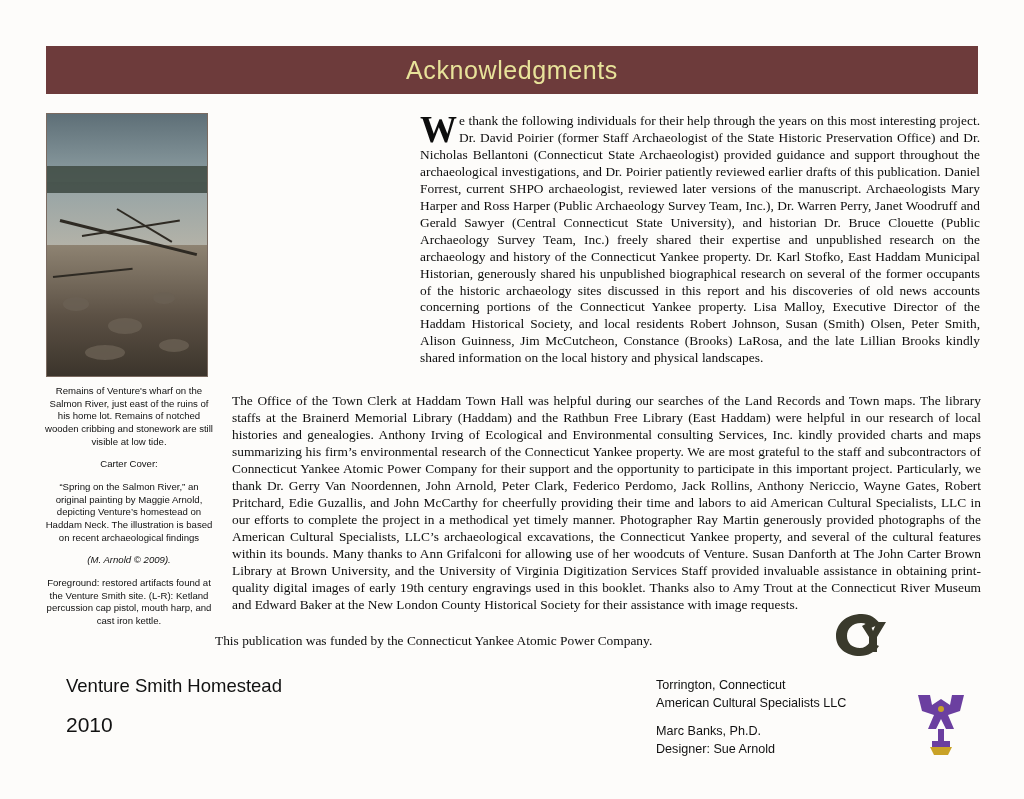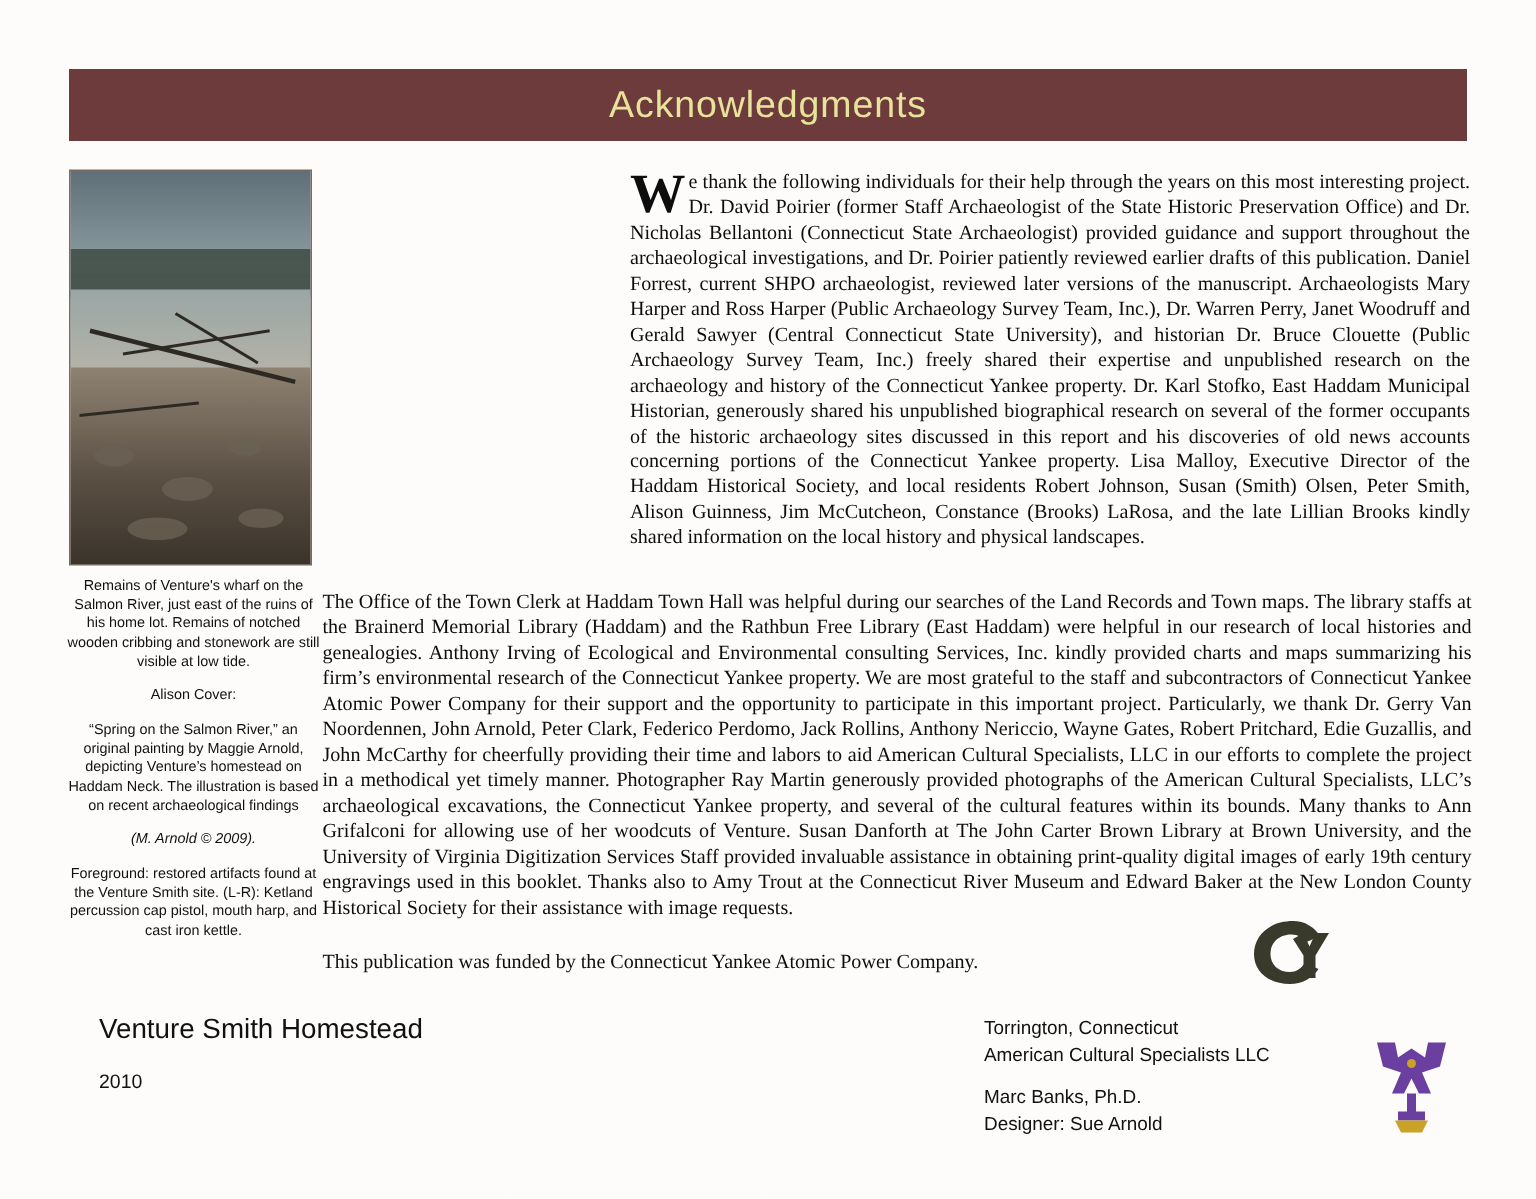--- a/index.html
+++ b/index.html
@@ -127,40 +127,40 @@
   .body-full {
     position: absolute;
     left: 215px;
     top: 392px;
     width: 766px;
     font-size: 13.4px;
     line-height: 1.27;
     text-align: justify;
     color: #0d0d0d;
   }
-  .body-full p { margin: 0 0 13px 0; }
+  .body-full p { margin: 0 0 13px 17px; }
 
   .funding {
     position: absolute;
     left: 215px;
     top: 633px;
     width: 600px;
     font-size: 13.4px;
     color: #0d0d0d;
   }
 
   .title-block {
     position: absolute;
     left: 66px;
     top: 675px;
     font-family: "Liberation Sans", sans-serif;
     color: #111;
   }
   .title-block .t1 { font-size: 18.5px; margin-bottom: 16px; }
-  .title-block .t2 { font-size: 13px; }
+  .title-block .t2 { font-size: 21px; }
 
   .publisher {
     position: absolute;
     left: 656px;
     top: 676px;
     font-family: "Liberation Sans", sans-serif;
     font-size: 12.6px;
     line-height: 1.45;
     color: #111;
   }
@@ -205,21 +205,21 @@
     <div class="branch b4"></div>
     <div class="rock" style="left:10%; top:70%; width:26px; height:14px;"></div>
     <div class="rock" style="left:38%; top:78%; width:34px; height:16px;"></div>
     <div class="rock" style="left:66%; top:68%; width:22px; height:12px;"></div>
     <div class="rock" style="left:24%; top:88%; width:40px; height:15px;"></div>
     <div class="rock" style="left:70%; top:86%; width:30px; height:13px;"></div>
   </div>
 
   <div class="caption">
     <p>Remains of Venture's wharf on the Salmon River, just east of the ruins of his home lot. Remains of notched wooden cribbing and stonework are still visible at low tide.</p>
-    <p>Alison Cover:</p>
+    <p>Carter Cover:</p>
     <p>“Spring on the Salmon River,” an original painting by Maggie Arnold, depicting Venture’s homestead on Haddam Neck. The illustration is based on recent archaeological findings</p>
     <p class="italic">(M. Arnold © 2009).</p>
     <p>Foreground: restored artifacts found at the Venture Smith site.  (L-R): Ketland percussion cap pistol, mouth harp, and cast iron kettle.</p>
   </div>
 
   <div class="body-col-right">
     <span class="dropcap">W</span><span>e thank the following individuals for their help through the years on this most interesting project. Dr. David Poirier (former Staff Archaeologist of the State Historic Preservation Office) and Dr. Nicholas Bellantoni (Connecticut State Archaeologist) provided guidance and support throughout the archaeological investigations, and Dr. Poirier patiently reviewed earlier drafts of this publication. Daniel Forrest, current SHPO archaeologist, reviewed later versions of the manuscript. Archaeologists Mary Harper and Ross Harper (Public Archaeology Survey Team, Inc.), Dr. Warren Perry, Janet Woodruff and Gerald Sawyer (Central Connecticut State University), and historian Dr. Bruce Clouette (Public Archaeology Survey Team, Inc.) freely shared their expertise and unpublished research on the archaeology and history of the Connecticut Yankee property.  Dr. Karl Stofko, East Haddam  Municipal Historian, generously shared his unpublished biographical research on several of the former occupants of the historic archaeology sites discussed in this report and his discoveries of old news accounts concerning portions of the Connecticut Yankee property.   Lisa Malloy, Executive Director of the Haddam Historical Society, and  local residents Robert Johnson, Susan (Smith) Olsen, Peter Smith, Alison Guinness, Jim McCutcheon, Constance (Brooks) LaRosa, and the late Lillian Brooks kindly shared information on the local history and physical landscapes.</span>
   </div>
 
   <div class="body-full">

